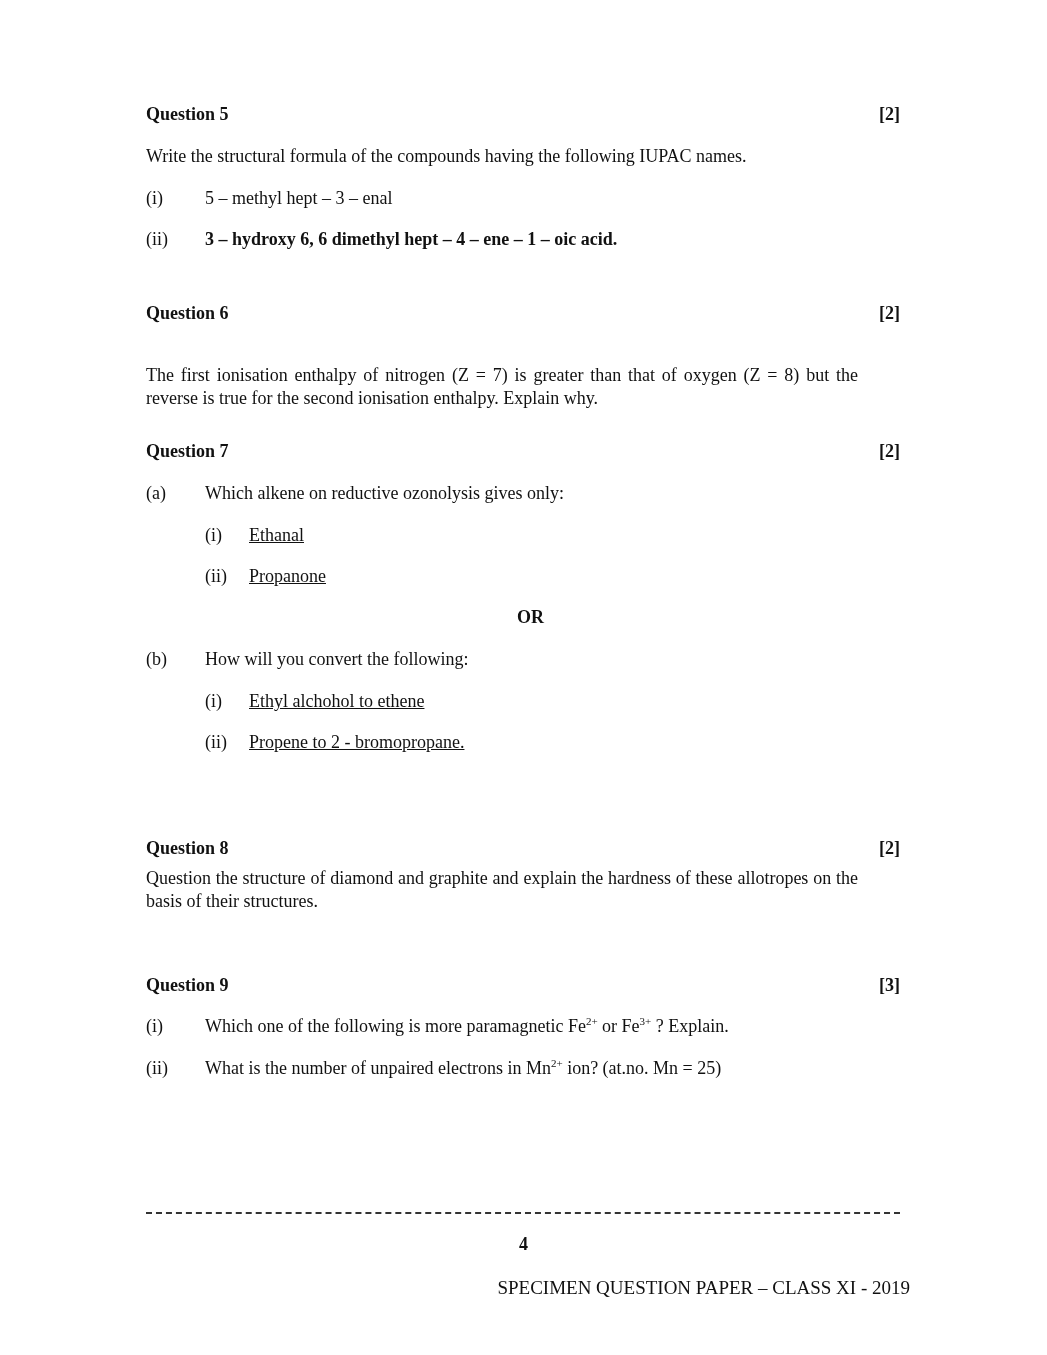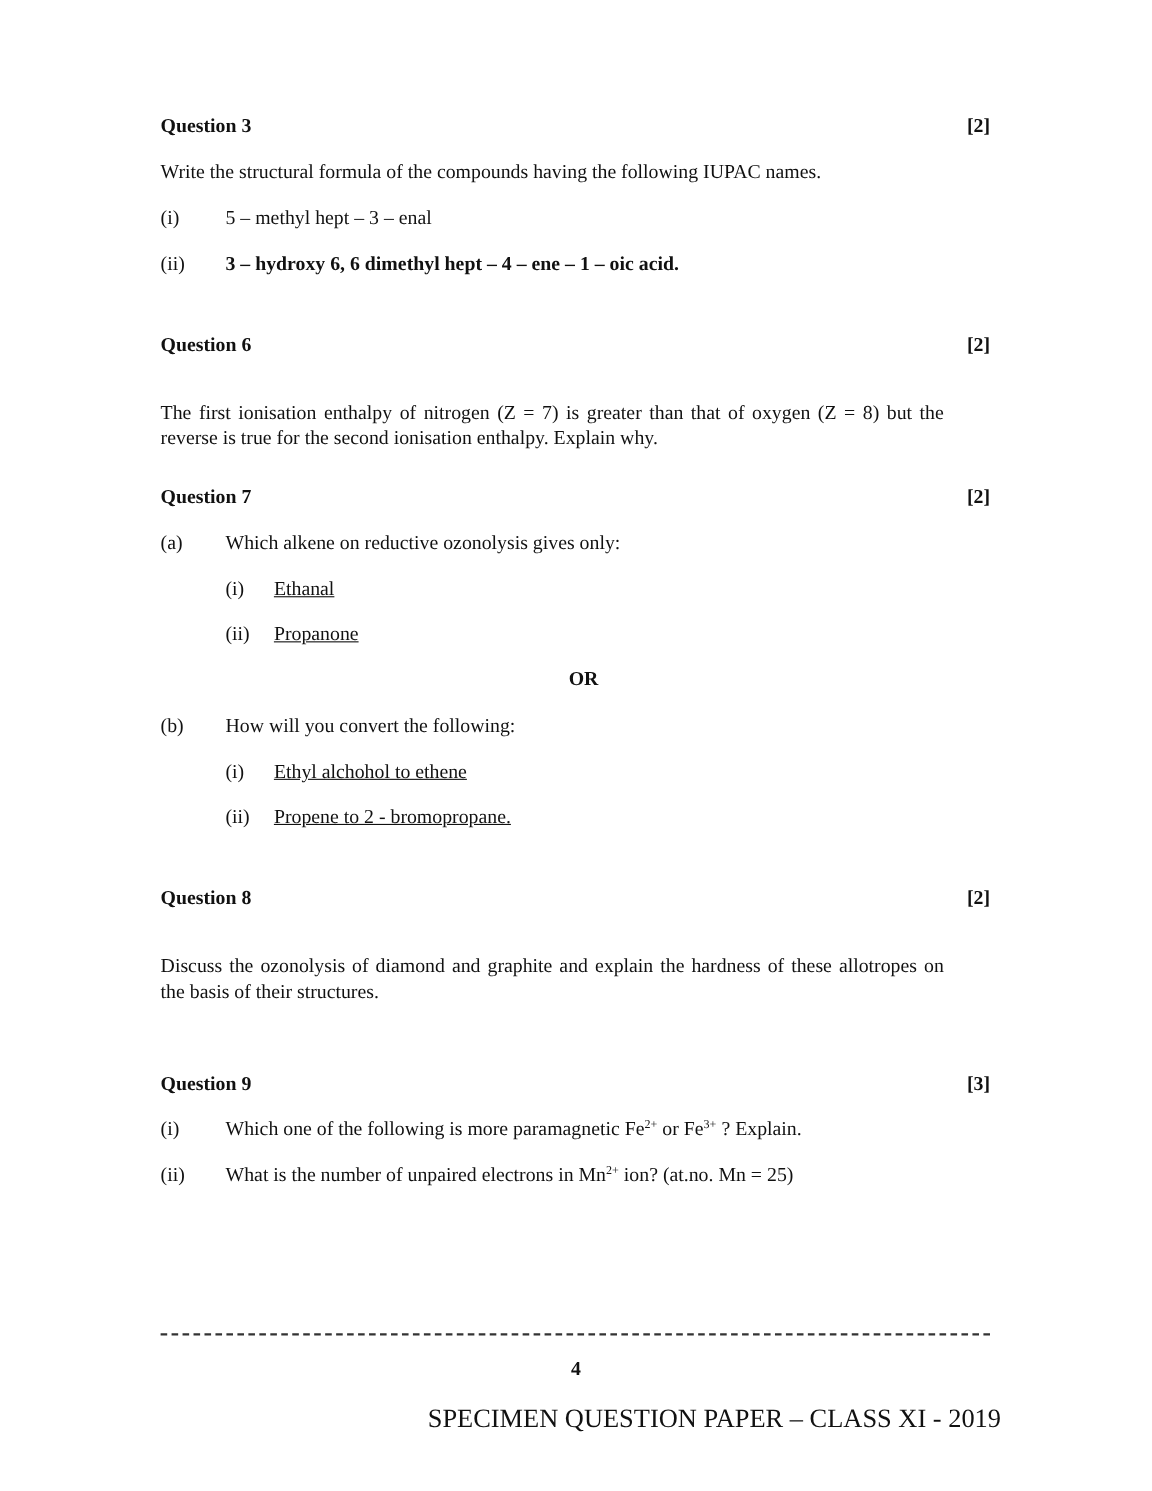--- a/index.html
+++ b/index.html
@@ -13,27 +13,27 @@
     .qhead .marks { position: absolute; right: 0; top: 0; }
     .lbl { position: absolute; left: 146px; }
     .txt { position: absolute; left: 205px; }
     .sublbl { position: absolute; left: 205px; }
     .subtxt { position: absolute; left: 249px; text-decoration: underline; }
     .para { position: absolute; left: 146px; width: 712px; line-height: 23px; white-space: normal; text-align: justify; margin-top: 20px; }
     sup { font-size: 11px; line-height: 0; vertical-align: 7px; }
     .or { position: absolute; left: 0; width: 1061px; text-align: center; font-weight: bold; }
     .dashes { position: absolute; left: 146px; top: 1212px; width: 754px; height: 0; border-top: 2px dashed #333; }
     .pagenum { position: absolute; left: 0; width: 1047px; text-align: center; top: 1234px; font-weight: bold; }
-    .footer { position: absolute; right: 137px; top: 1277px; font-size: 24px; }
+    .footer { position: absolute; right: 137px; top: 1277px; font-size: 19px; }
   </style>
 </head>
 <body>
 
 <div class="qhead" style="top:104px;">
-  <span>Question 3</span>
+  <span>Question 5</span>
   <span class="marks">[2]</span>
 </div>
 <div class="abs" style="left:146px; top:146px;">Write the structural formula of the compounds having the following IUPAC names.</div>
 <div class="lbl abs" style="top:188px;">(i)</div>
 <div class="txt abs" style="top:188px;">5 – methyl hept – 3 – enal</div>
 <div class="lbl abs" style="top:229px;">(ii)</div>
 <div class="txt abs" style="top:229px;font-weight:bold;">3 – hydroxy 6, 6 dimethyl hept – 4 – ene – 1 – oic acid.</div>
 
 <div class="qhead" style="top:303px;">
   <span>Question 6</span>
@@ -52,25 +52,25 @@
 <div class="sublbl abs" style="top:566px;">(ii)</div>
 <div class="subtxt abs" style="top:566px;">Propanone</div>
 <div class="or" style="top:607px;">OR</div>
 <div class="lbl abs" style="top:649px;">(b)</div>
 <div class="txt abs" style="top:649px;text-align:right;">How will you convert the following:</div>
 <div class="sublbl abs" style="top:691px;">(i)</div>
 <div class="subtxt abs" style="top:691px;">Ethyl alchohol to ethene</div>
 <div class="sublbl abs" style="top:732px;">(ii)</div>
 <div class="subtxt abs" style="top:732px;">Propene to 2 - bromopropane.</div>
 
-<div class="qhead" style="top:806px;">
+<div class="qhead" style="top:838px;">
   <span>Question 8</span>
   <span class="marks">[2]</span>
 </div>
-<div class="para" style="top:847px;">Discuss the ozonolysis of diamond and graphite and explain the hardness of these allotropes on the basis of their structures.</div>
+<div class="para" style="top:847px;">Question the structure of diamond and graphite and explain the hardness of these allotropes on the basis of their structures.</div>
 
 <div class="qhead" style="top:975px;">
   <span>Question 9</span>
   <span class="marks">[3]</span>
 </div>
 <div class="lbl abs" style="top:1016px;">(i)</div>
 <div class="txt abs" style="top:1016px;"><span>Which one of the following is more paramagnetic Fe</span><sup>2+</sup><span> or Fe</span><sup>3+</sup><span> ?  Explain.</span></div>
 <div class="lbl abs" style="top:1058px;">(ii)</div>
 <div class="txt abs" style="top:1058px;text-align:right;"><span>What is the number of unpaired electrons in Mn</span><sup>2+</sup><span> ion? (at.no. Mn = 25)</span></div>
 

